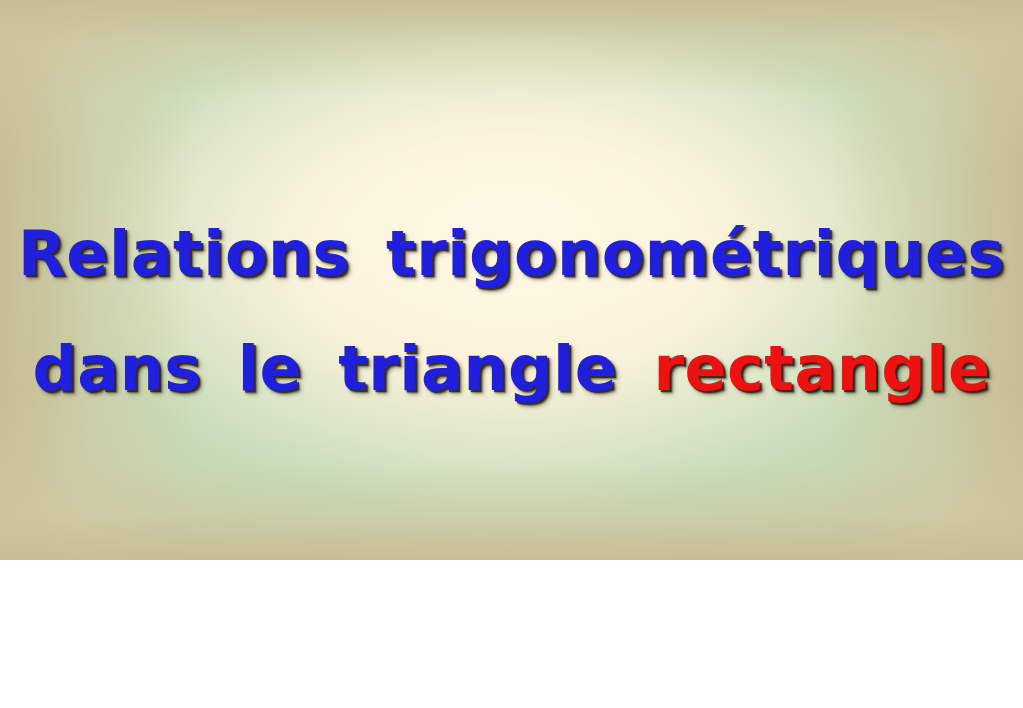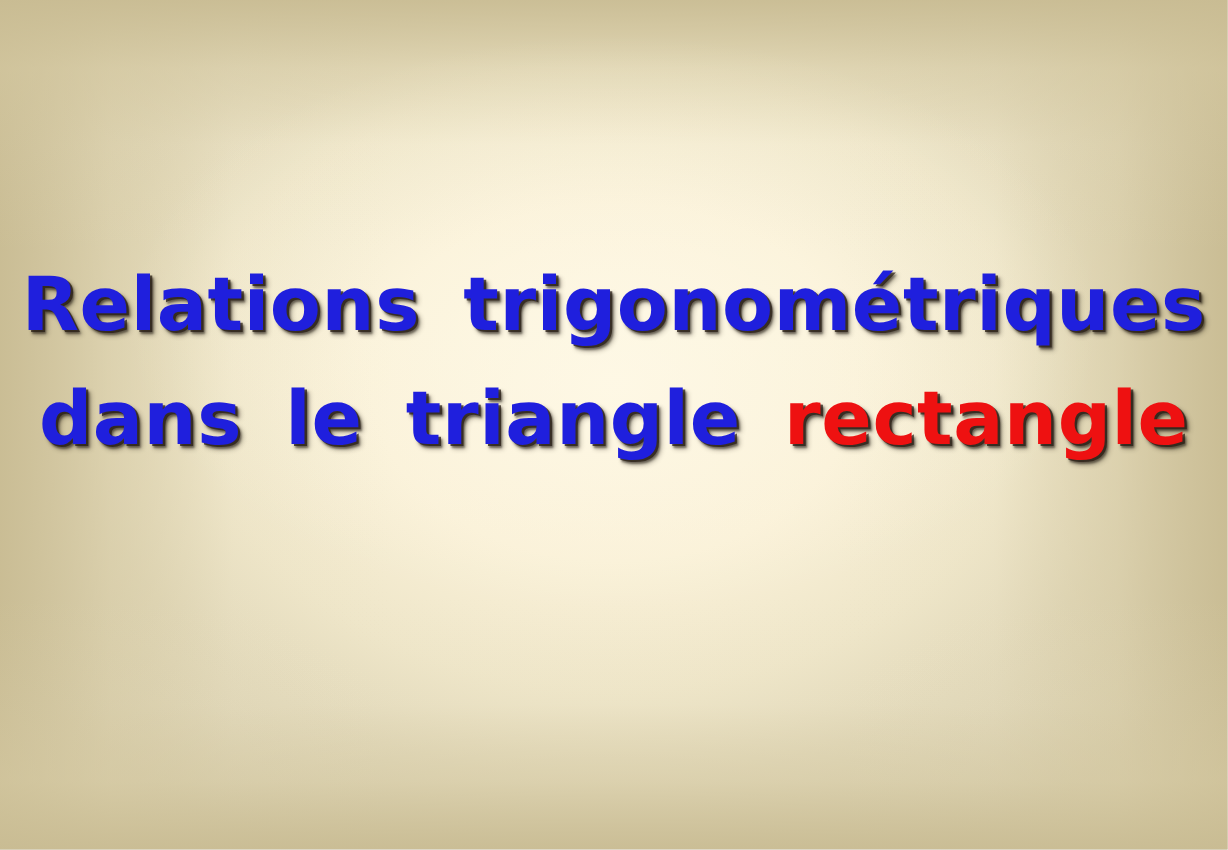--- a/index.html
+++ b/index.html
@@ -10,22 +10,22 @@
     width: 1023px;
     height: 708px;
     overflow: hidden;
     font-family: "DejaVu Sans", "Liberation Sans", sans-serif;
   }
 
   
   .slide {
     position: relative;
     width: 1023px;
-    height: 708px;
-    background-color: #e5e5e5;
+    height: 560px;
+    background-color: #5eead4;
     overflow: hidden;
   }
 
   
   .vignette-radial,
   .vignette-h,
   .vignette-v,
   .vignette-soft {
     position: absolute;
     inset: 0;
@@ -98,21 +98,21 @@
       2px 2px 0 rgba(40, 30, 20, 0.75),
       3px 3px 2px rgba(30, 22, 14, 0.55),
       4px 4px 4px rgba(30, 22, 14, 0.30);
   }
 
   .title-line-1 {
     color: #1f1fdd;
   }
 
   .title-line-2 {
-    margin-top: 32px;
+    margin-top: 52px;
   }
 
   .seg-blue {
     color: #1f1fdd;
   }
   .seg-red {
     color: #ee1111;
   }
 </style>
 </head>

